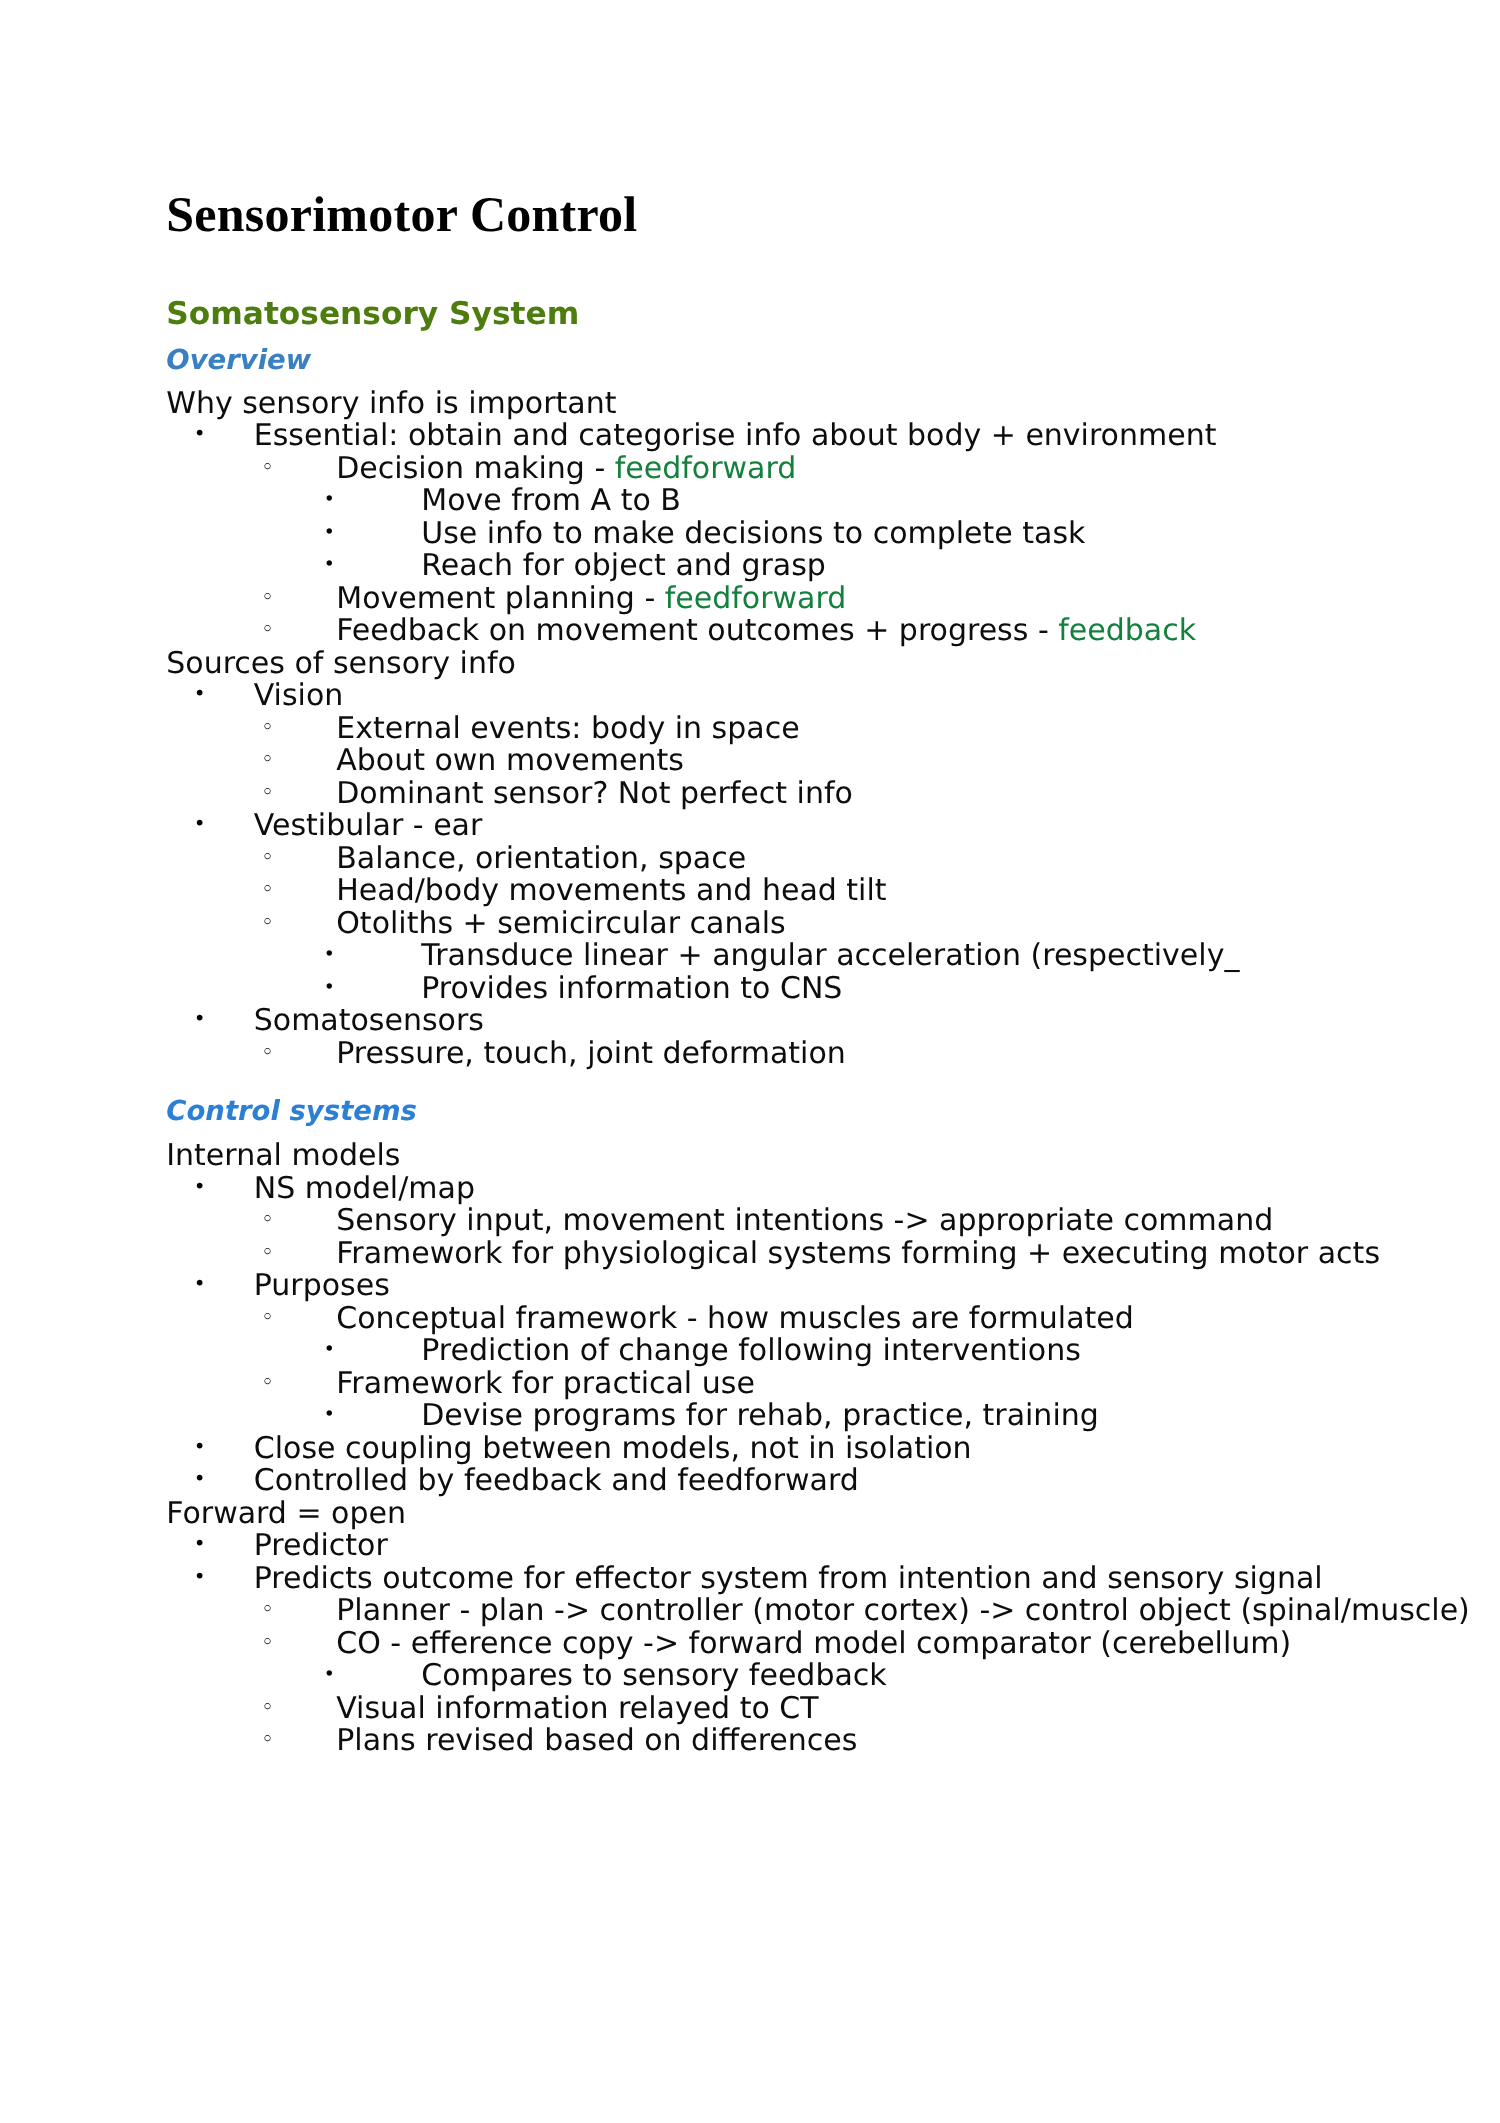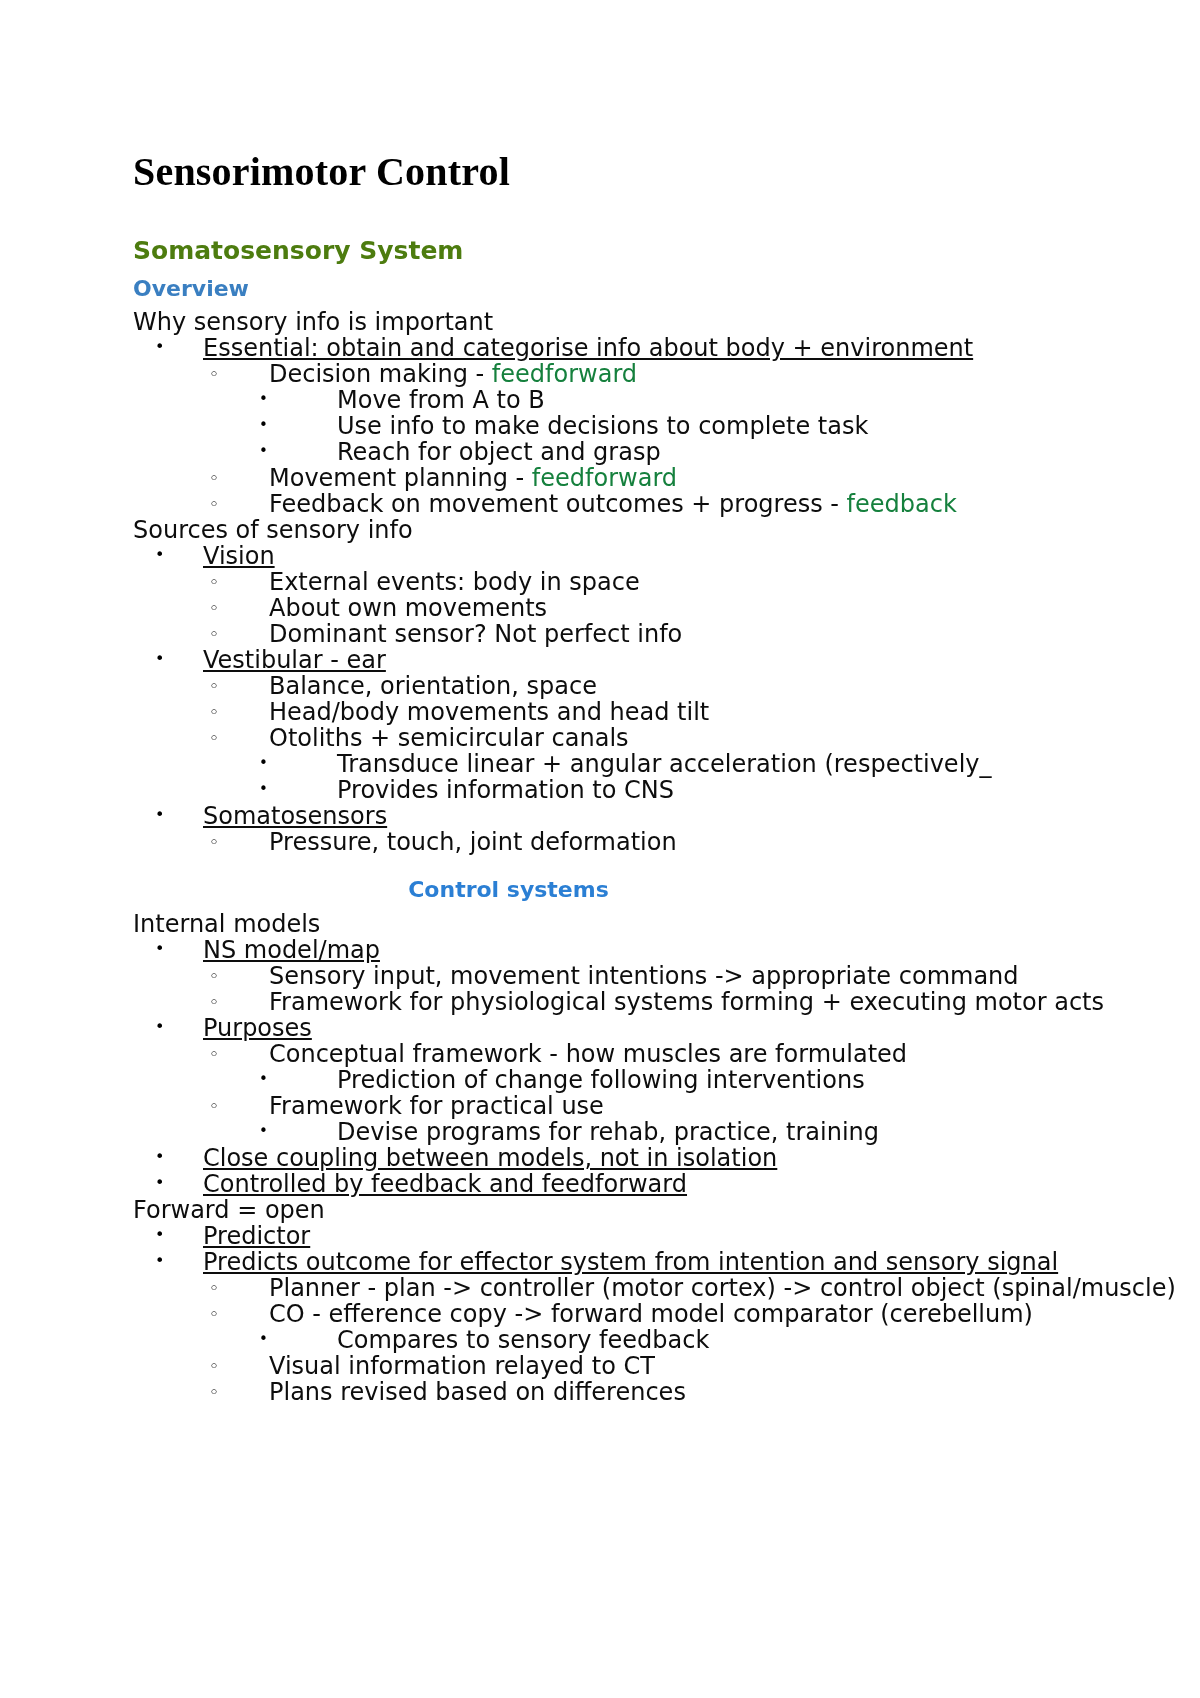--- a/index.html
+++ b/index.html
@@ -43,24 +43,24 @@
     color: #4d7c0f;
     margin: 0 0 10px 0;
   }
   .h2-blue {
     font-family: "DejaVu Sans", sans-serif;
     font-weight: bold;
     font-size: 22px;
     line-height: 1.2;
     color: #3a7fc1;
     margin: 0 0 7px 0;
+    font-style: italic;
   }
   .h2-blue.bright {
     color: #2b7fd4;
-    text-align: center;
   }
   .section-gap-top {
     margin-top: 22px;
   }
 
   
   .line {
     font-size: 24px;
     line-height: 26px;
     color: #0d0d0d;
@@ -69,21 +69,20 @@
     margin: 0;
     padding: 0 0 0 0;
     min-height: 26px;
   }
   .plain {
     padding-left: 0;
   }
   
   .lv1 {
     padding-left: 70px;
-    text-decoration: underline;
   }
   .lv1::before {
     content: "\2022";
     position: absolute;
     left: 22px;
     top: -1px;
     font-size: 16px;
     line-height: 26px;
     color: #000;
   }

